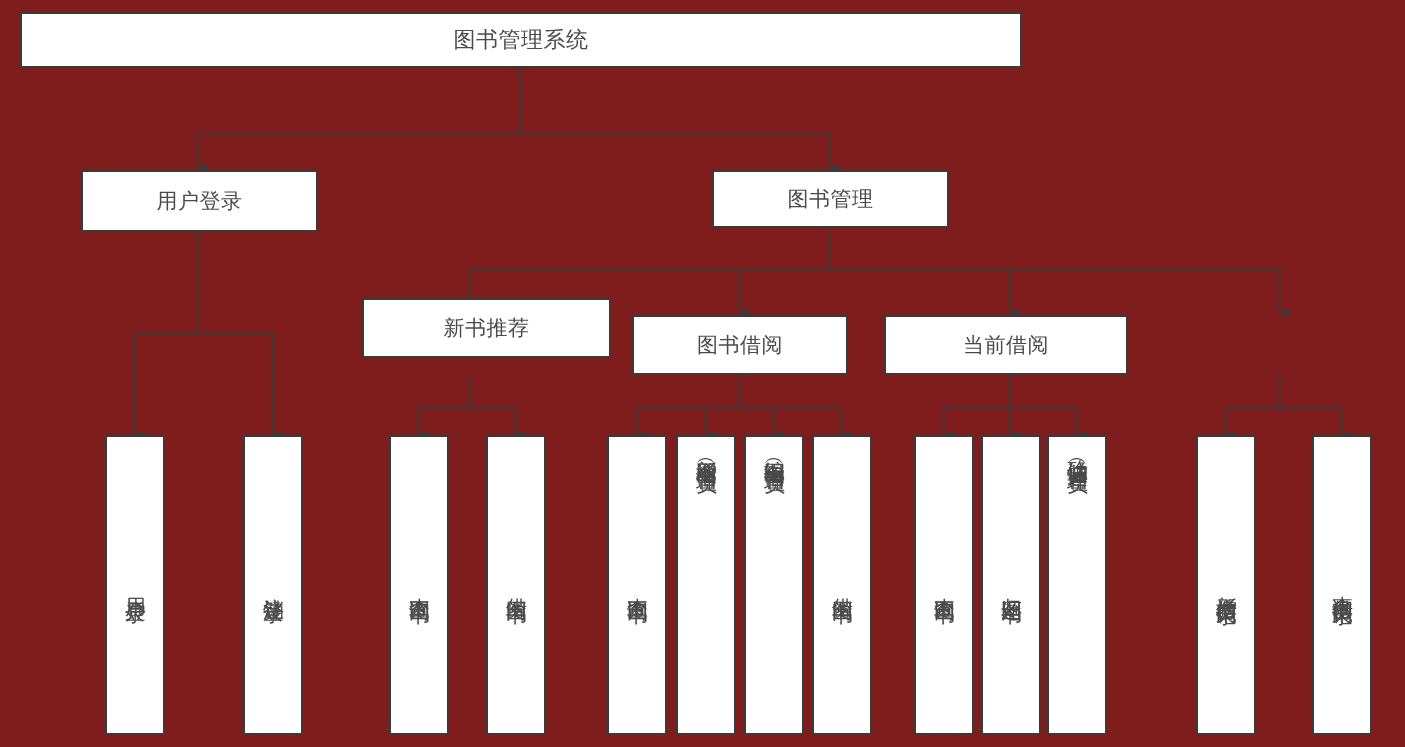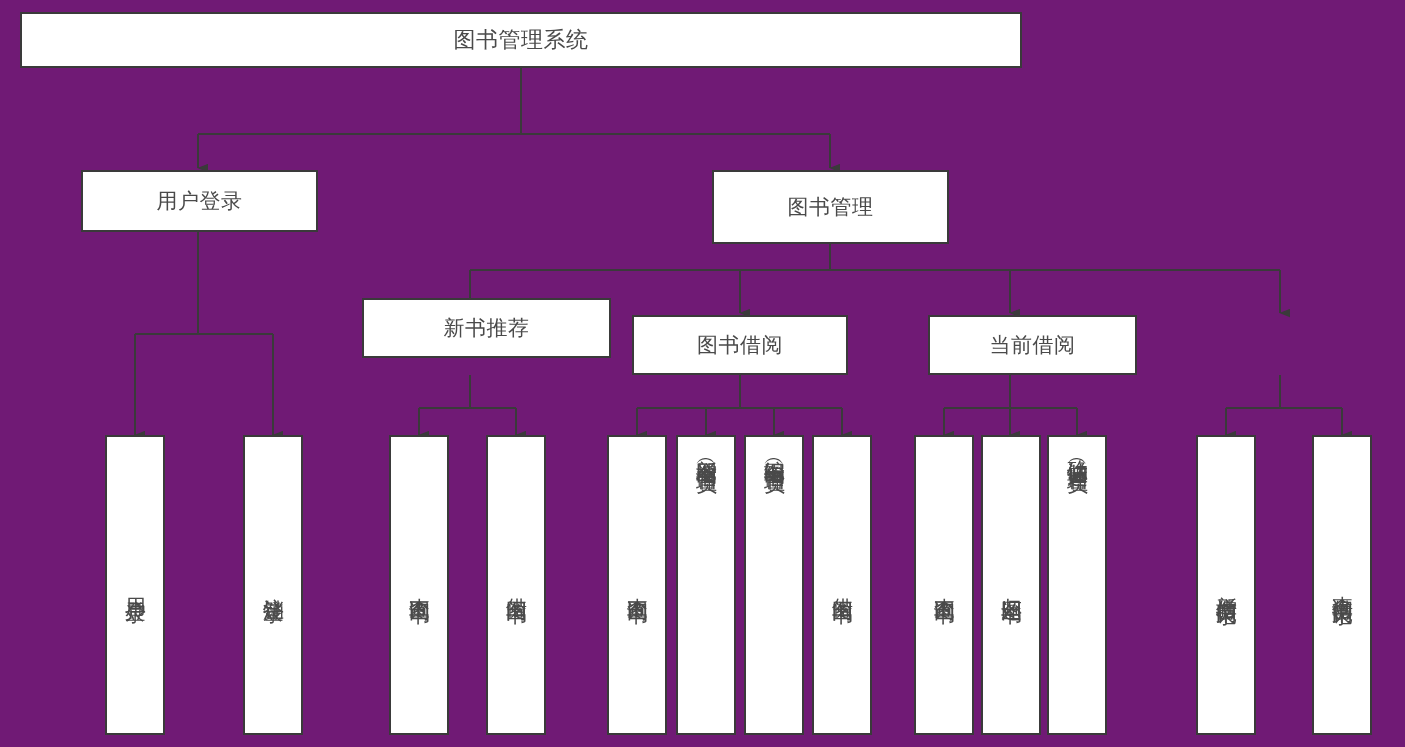--- a/index.html
+++ b/index.html
@@ -8,21 +8,21 @@
     padding: 0;
     background: #ffffff;
   }
   body {
     font-family: "DejaVu Sans", "Liberation Sans", sans-serif;
   }
   #diagram-root {
     position: relative;
     width: 1405px;
     height: 747px;
-    background: #701a75;
+    background: #7f1d1d;
     overflow: hidden;
   }
   #edge-layer {
     position: absolute;
     left: 0;
     top: 0;
     width: 1405px;
     height: 747px;
     pointer-events: none;
   }
@@ -136,33 +136,33 @@
   </svg>
 
   <div class="node horiz root" style="left:20px; top:12px; width:1002px; height:56px;">
     <span class="node-label">图书管理系统</span>
   </div>
 
   <div class="node horiz" style="left:81px; top:170px; width:237px; height:62px;">
     <span class="node-label">用户登录</span>
   </div>
 
-  <div class="node horiz" style="left:712px; top:170px; width:237px; height:74px;">
+  <div class="node horiz" style="left:712px; top:170px; width:237px; height:58px;">
     <span class="node-label">图书管理</span>
   </div>
 
   <div class="node horiz" style="left:362px; top:298px; width:249px; height:60px;">
     <span class="node-label">新书推荐</span>
   </div>
 
   <div class="node horiz" style="left:632px; top:315px; width:216px; height:60px;">
     <span class="node-label">图书借阅</span>
   </div>
 
-  <div class="node horiz" style="left:928px; top:315px; width:209px; height:60px;text-align:right;">
+  <div class="node horiz" style="left:884px; top:315px; width:244px; height:60px;text-align:right;">
     <span class="node-label">当前借阅</span>
   </div>
 
 
   <div class="node vert centered" style="left:105px; top:435px; width:60px; height:300px;">
     <span class="node-label">用户登录</span>
   </div>
 
   <div class="node vert centered" style="left:243px; top:435px; width:60px; height:300px;">
     <span class="node-label">注销登录</span>

